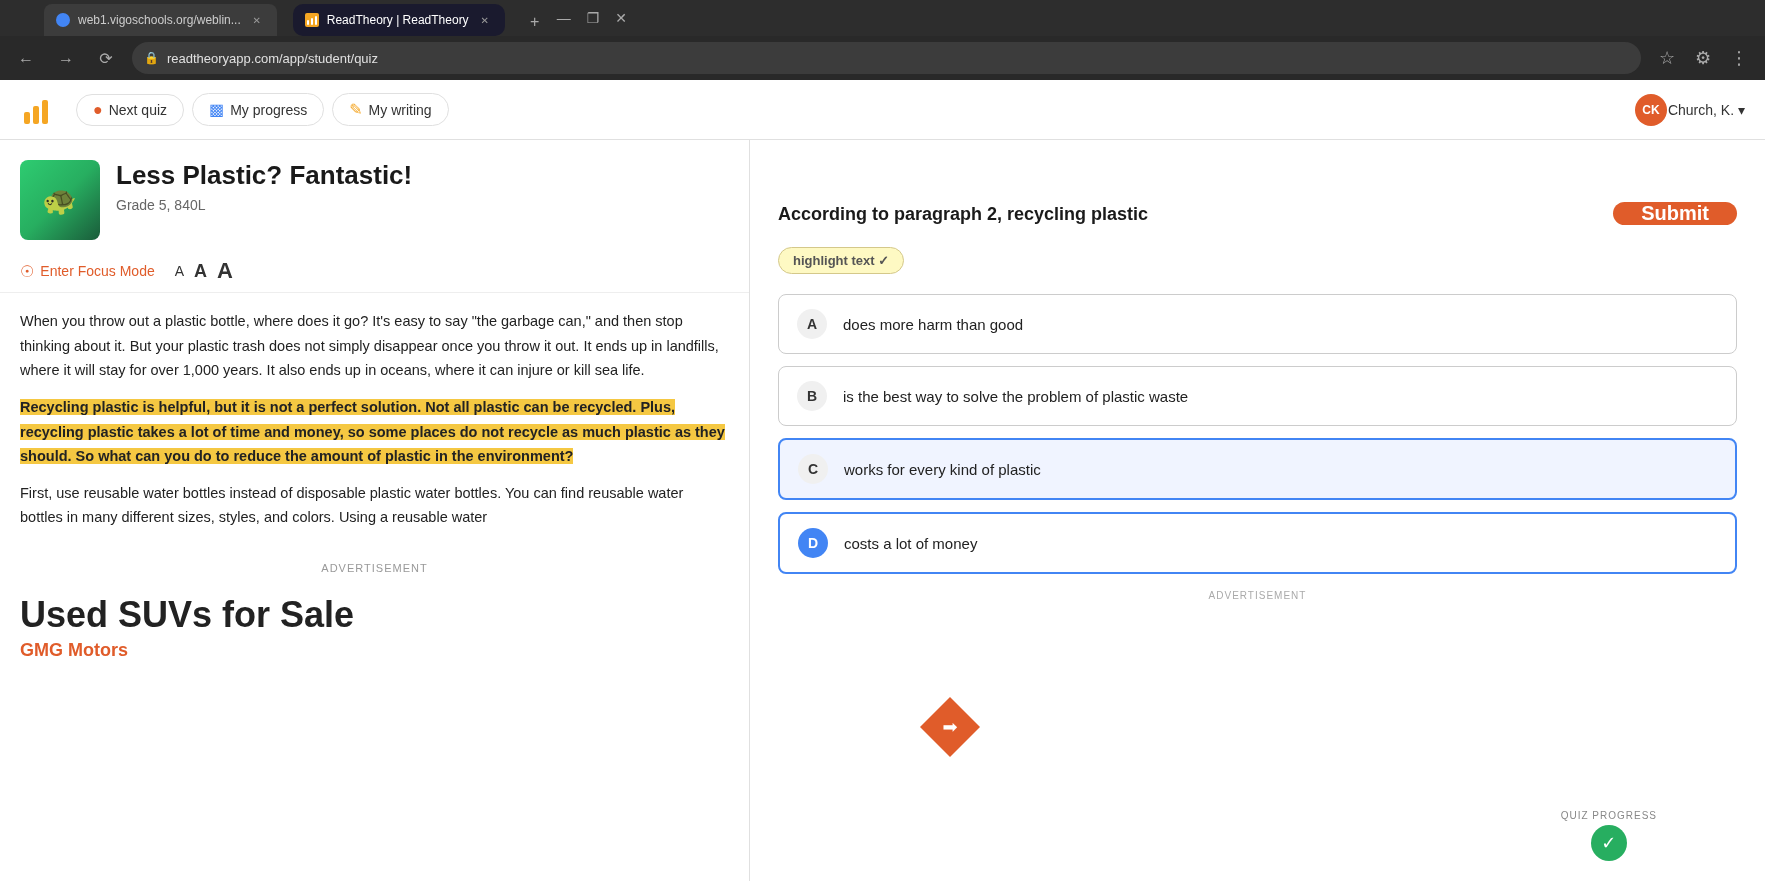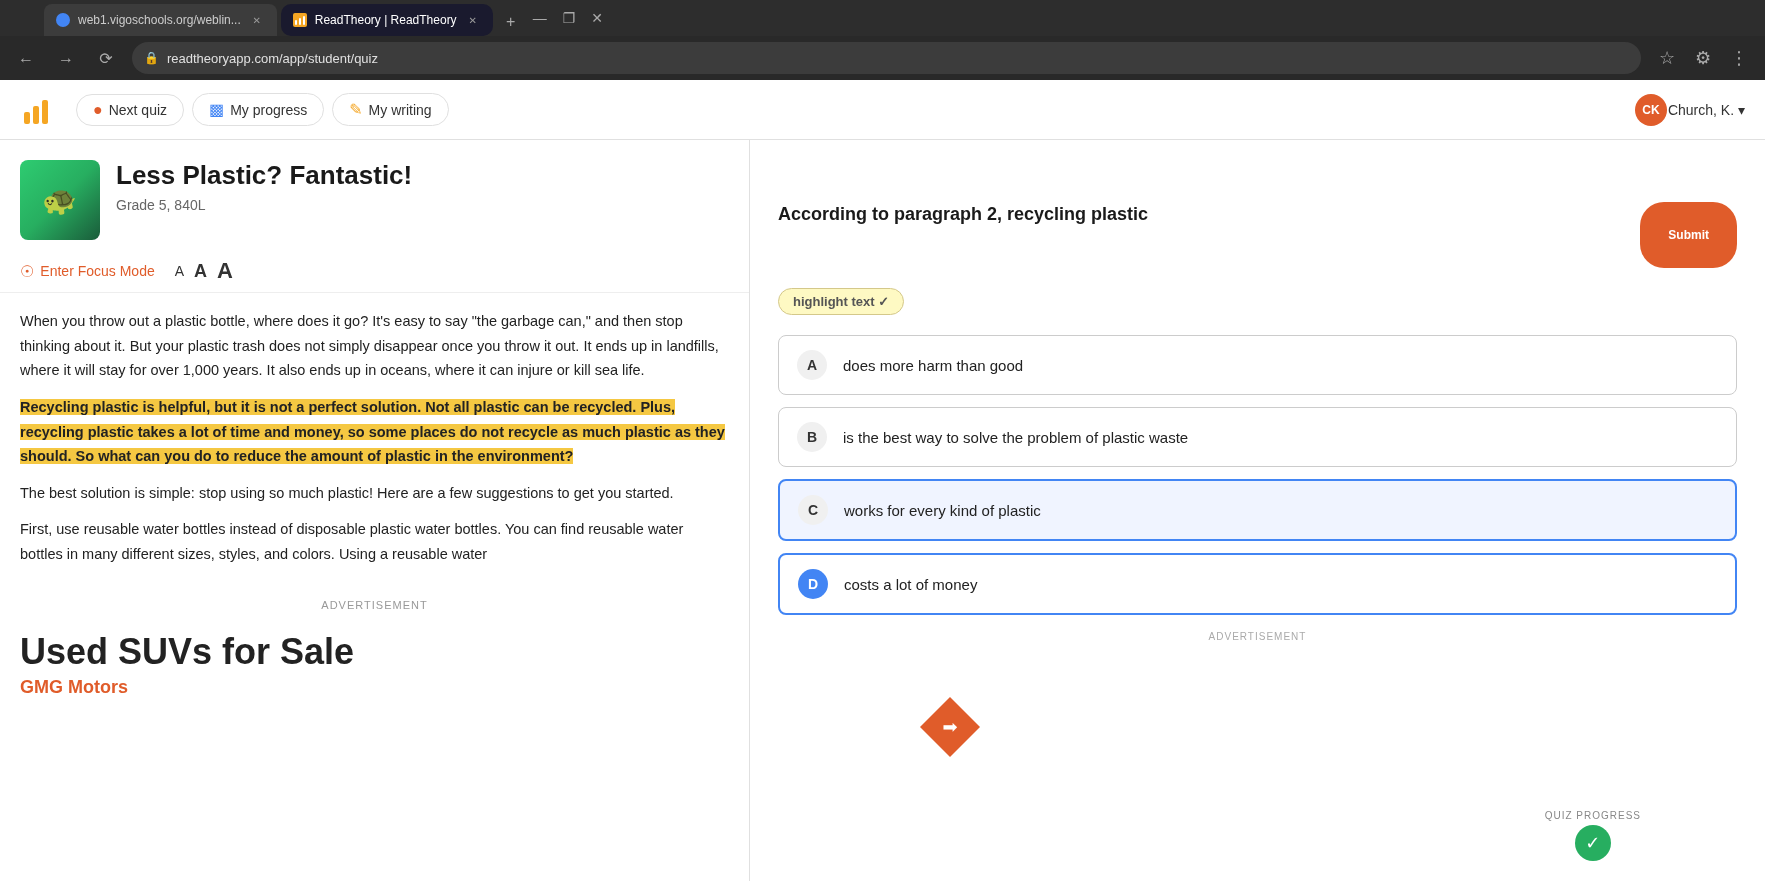--- a/index.html
+++ b/index.html
@@ -9,21 +9,21 @@
     .browser-frame { width: 100%; height: 881px; background: #202124; display: flex; flex-direction: column; }
 
     .title-bar {
       background: #2d2d2d;
       height: 36px;
       display: flex;
       align-items: center;
       padding: 0 8px;
       gap: 8px;
     }
-    .tab-group { display: flex; align-items: flex-end; height: 36px; gap: 4px; padding-left: 36px; }
+    .tab-group { display: flex; align-items: flex-end; height: 36px; gap: 16px; padding-left: 36px; }
     .tab {
       background: #3c3c3c;
       border-radius: 8px 8px 0 0;
       padding: 0 12px;
       height: 32px;
       display: flex;
       align-items: center;
       gap: 8px;
       font-size: 12px;
       color: #ccc;
@@ -229,22 +229,22 @@
       font-weight: bold;
       color: #1a1a1a;
       max-width: 700px;
       line-height: 1.4;
     }
     .submit-btn {
       background: #e05c2a;
       color: #fff;
       border: none;
       border-radius: 24px;
-      padding: 26px 28px;
-      font-size: 12px;
+      padding: 0 28px;
+      font-size: 20px;
       font-weight: bold;
       cursor: pointer;
       white-space: nowrap;
       flex-shrink: 0;
     }
 
     .highlight-toggle {
       display: inline-flex;
       align-items: flex-end;
       gap: 6px;
@@ -292,21 +292,21 @@
       font-size: 10px;
       color: #aaa;
       letter-spacing: 1px;
       text-transform: uppercase;
       margin-top: 16px;
     }
 
     .quiz-progress-area {
       position: fixed;
       bottom: 20px;
-      right: 124px;
+      right: 108px;
       display: flex;
       flex-direction: column;
       align-items: center;
       gap: 4px;
     }
     .quiz-progress-label { font-size: 10px; color: #888; letter-spacing: 1px; text-transform: uppercase; }
     .quiz-progress-circle {
       width: 36px; height: 36px;
       border-radius: 50%;
       background: #27ae60;
@@ -417,21 +417,20 @@
             <span class="font-size-a md">A</span>
             <span class="font-size-a lg">A</span>
           </div>
         </div>
 
         <div class="article-body">
           <p>When you throw out a plastic bottle, where does it go? It's easy to say "the garbage can," and then stop thinking about it. But your plastic trash does not simply disappear once you throw it out. It ends up in landfills, where it will stay for over 1,000 years. It also ends up in oceans, where it can injure or kill sea life.</p>
           <p>
             <span class="highlighted">Recycling plastic is helpful, but it is not a perfect solution. Not all plastic can be recycled. Plus, recycling plastic takes a lot of time and money, so some places do not recycle as much plastic as they should. So what can you do to reduce the amount of plastic in the environment?</span>
           </p>
-          <p>The best solution is simple: stop using so much plastic! Here are a few suggestions to get you started.</p>
           <p>First, use reusable water bottles instead of disposable plastic water bottles. You can find reusable water bottles in many different sizes, styles, and colors. Using a reusable water</p>
         </div>
 
         <div class="ad-banner">ADVERTISEMENT</div>
         <div class="ad-content">
           <div class="ad-title">Used SUVs for Sale</div>
           <div class="ad-subtitle">GMG Motors</div>
         </div>
       </div>
 

